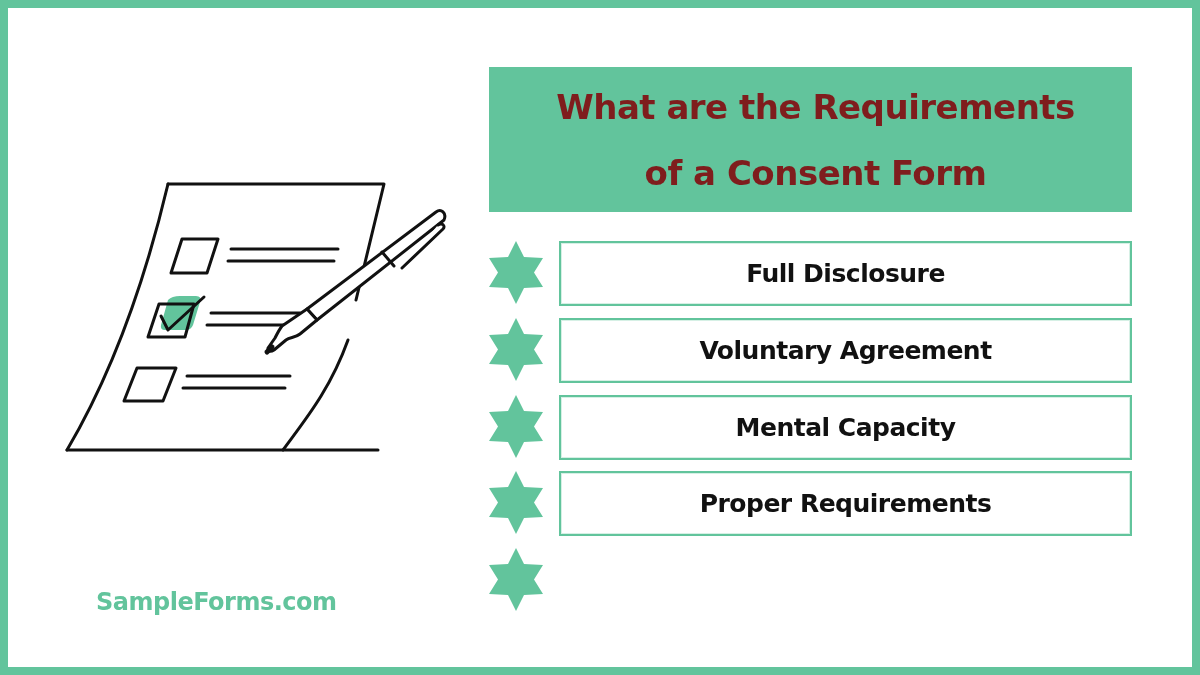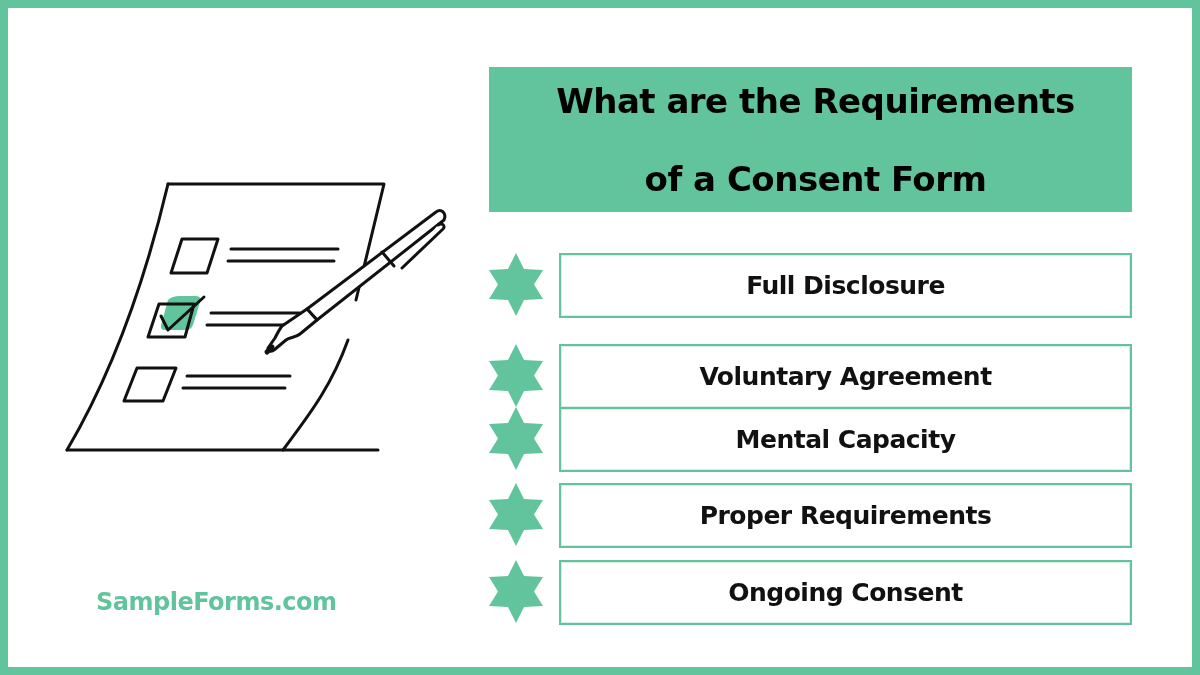--- a/index.html
+++ b/index.html
@@ -13,24 +13,24 @@
       position: absolute; left: 96px; top: 588px; width: 300px;
       font-family: "DejaVu Sans", sans-serif; font-weight: bold; font-size: 24px;
       color: #62C49C; letter-spacing: -0.5px; white-space: nowrap;
     }
     .title-box {
       position: absolute; left: 489px; top: 67px; width: 643px; height: 145px;
       background: #62C49C; display: flex; align-items: center; justify-content: center;
     }
     .title-text {
       font-family: "DejaVu Sans", sans-serif; font-weight: bold; font-size: 34px;
-      color: #000000; text-align: center; line-height: 78px; letter-spacing: -0.5px;
+      color: #7f1d1d; text-align: center; line-height: 66px; letter-spacing: -0.5px;
       white-space: pre-line; padding-left: 10px;
     }
-    .req-row { position: absolute; left: 488px; width: 644px; height: 80px; margin-top: 12px; }
+    .req-row { position: absolute; left: 488px; width: 644px; height: 80px; }
     .star { position: absolute; left: 0; top: 0; width: 56px; height: 63px; }
     .req-box {
       position: absolute; left: 71px; top: 0; width: 573px; height: 65px;
       border: 2px solid #62C49C; box-shadow: inset 0 0 0 1px #d6f0e5;
       display: flex; align-items: center; justify-content: center;
     }
     .req-label {
       font-family: "DejaVu Sans", sans-serif; font-weight: bold; font-size: 25px;
       color: #111111; letter-spacing: -0.5px; white-space: nowrap;
     }
@@ -87,21 +87,21 @@
 
 <div class="req-row" style="top:241px;">
   <svg class="star" viewBox="0 0 56 63">
     <polygon points="28,0 36,16 55,17 46,31.5 55,46 36,47 28,63 20,47 1,46 10,31.5 1,17 20,16" fill="#62C49C"></polygon>
   </svg>
   <div class="req-box">
     <span class="req-label">Full Disclosure</span>
   </div>
 </div>
 
-<div class="req-row" style="top:332px;">
+<div class="req-row" style="top:318px;">
   <svg class="star" viewBox="0 0 56 63">
     <polygon points="28,0 36,16 55,17 46,31.5 55,46 36,47 28,63 20,47 1,46 10,31.5 1,17 20,16" fill="#62C49C"></polygon>
   </svg>
   <div class="req-box">
     <span class="req-label">Voluntary Agreement</span>
   </div>
 </div>
 
 <div class="req-row" style="top:395px;">
   <svg class="star" viewBox="0 0 56 63">
@@ -118,16 +118,13 @@
   </svg>
   <div class="req-box">
     <span class="req-label">Proper Requirements</span>
   </div>
 </div>
 
 <div class="req-row" style="top:548px;">
   <svg class="star" viewBox="0 0 56 63">
     <polygon points="28,0 36,16 55,17 46,31.5 55,46 36,47 28,63 20,47 1,46 10,31.5 1,17 20,16" fill="#62C49C"></polygon>
   </svg>
-  <div class="req-box">
-    <span class="req-label">Ongoing Consent</span>
-  </div>
 </div>
 
 </body></html>

